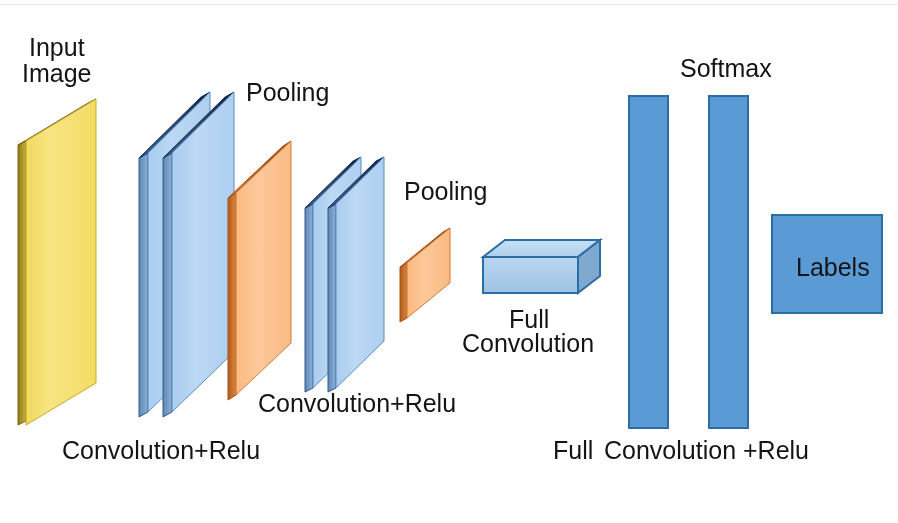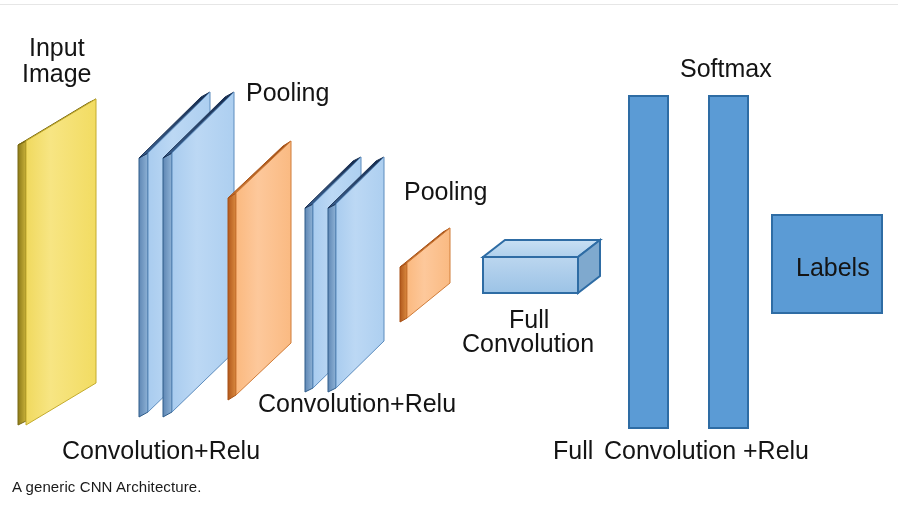--- a/index.html
+++ b/index.html
@@ -150,15 +150,14 @@
 
     <text class="lbl" x="258" y="412">Convolution+Relu</text>
 
     <text class="lbl" x="62" y="459">Convolution+Relu</text>
 
     <text class="lbl" x="553" y="459">Full</text>
     <text class="lbl" x="604" y="459">Convolution +Relu</text>
 
   </svg>
 
-  <div class="caption">A generic CNN Architecture.</div>
 
 </div>
 
 </body></html>

